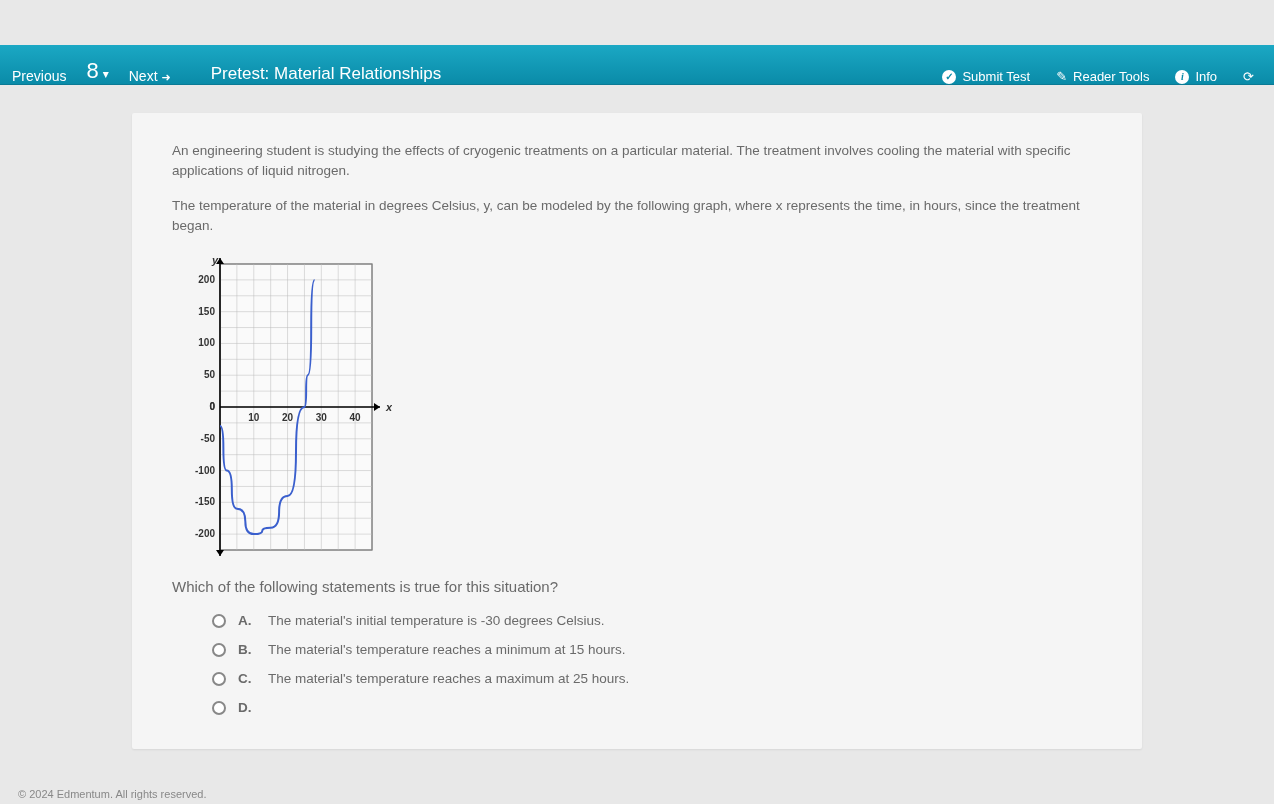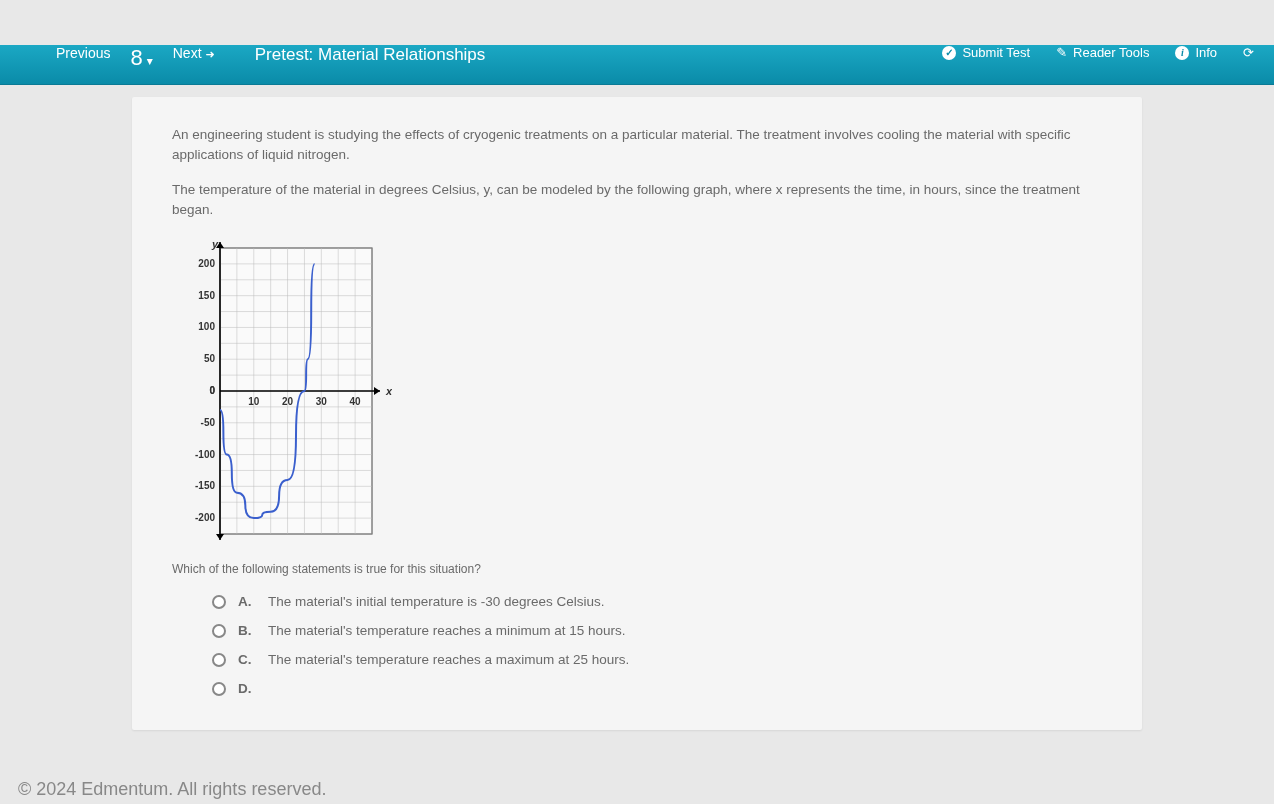--- a/index.html
+++ b/index.html
@@ -18,33 +18,32 @@
   position: relative;
 }
 .top-bar {
   position: absolute;
   top: 45px;
   left: 0;
   right: 0;
   height: 40px;
   background: linear-gradient(#1ba8c4, #0a8ba8);
   display: flex;
-  align-items: flex-start;
+  align-items: flex-end;
   color: #fff;
   font-size: 14px;
   border-bottom: 1px solid #0a7a95;
-  padding-left: 44px;
 }
 .nav-btn { padding: 0 12px; cursor: pointer; display: flex; align-items: center; gap: 4px; }
 .page-num { font-size: 22px; font-weight: 300; padding: 0 8px; display: flex; align-items: center; gap: 4px; }
 .title-text { font-size: 17px; padding-left: 28px; }
 .right-tools { margin-left: auto; display: flex; align-items: center; gap: 6px; padding-right: 10px; }
 .tool-btn { display: flex; align-items: center; gap: 6px; padding: 0 10px; cursor: pointer; font-size: 13px; }
 .content-wrap {
-  margin-top: 32px;
+  margin-top: 48px;
   padding: 20px 0 0 0;
   display: flex;
   justify-content: center;
 }
 .question-card {
   width: 1010px;
   background: #f5f5f5;
   padding: 28px 40px 20px 40px;
   border-radius: 2px;
   box-shadow: 0 1px 2px rgba(0,0,0,0.08);
@@ -56,34 +55,34 @@
   margin-bottom: 14px;
 }
 .chart-title {
   color: #555;
   font-size: 16px;
   font-weight: bold;
   margin-bottom: 6px;
 }
 .chart-box { position: relative; width: 210px; height: 320px; margin-left: 10px; }
 .chart-svg { width: 100%; height: 100%; }
-.prompt { color: #6a6a6a; font-size: 12px; margin-top: 8px; margin-bottom: 18px; }
+.prompt { color: #6a6a6a; font-size: 15px; margin-top: 8px; margin-bottom: 18px; }
 .options { padding-left: 40px; }
 .option-row { display: flex; align-items: center; gap: 12px; margin-bottom: 14px; color: #6a6a6a; font-size: 13.5px; }
 .radio {
   width: 14px; height: 14px; border: 2px solid #888; border-radius: 50%; background: #fff;
   flex-shrink: 0;
 }
 .opt-letter { font-weight: bold; width: 18px; }
 .footer {
   position: absolute;
   bottom: 4px;
   left: 18px;
   color: #888;
-  font-size: 18px;
+  font-size: 11px;
 }
 .chev::after { content: "▾"; font-size: 12px; }
 .arrow-r::after { content: "➜"; font-size: 11px; }
 .icon-check { width:14px; height:14px; border-radius:50%; background:#fff; color:#0a8ba8; display:inline-flex; align-items:center; justify-content:center; font-size:10px; font-weight:bold;}
 .icon-wrench::before { content:"✎"; }
 .icon-info { width:14px; height:14px; border-radius:50%; background:#fff; color:#0a8ba8; display:inline-flex; align-items:center; justify-content:center; font-size:10px; font-weight:bold; font-style:italic; font-family:serif;}
 .icon-save::before { content:"⟳"; }
 </style>
 </head>
 <body>

